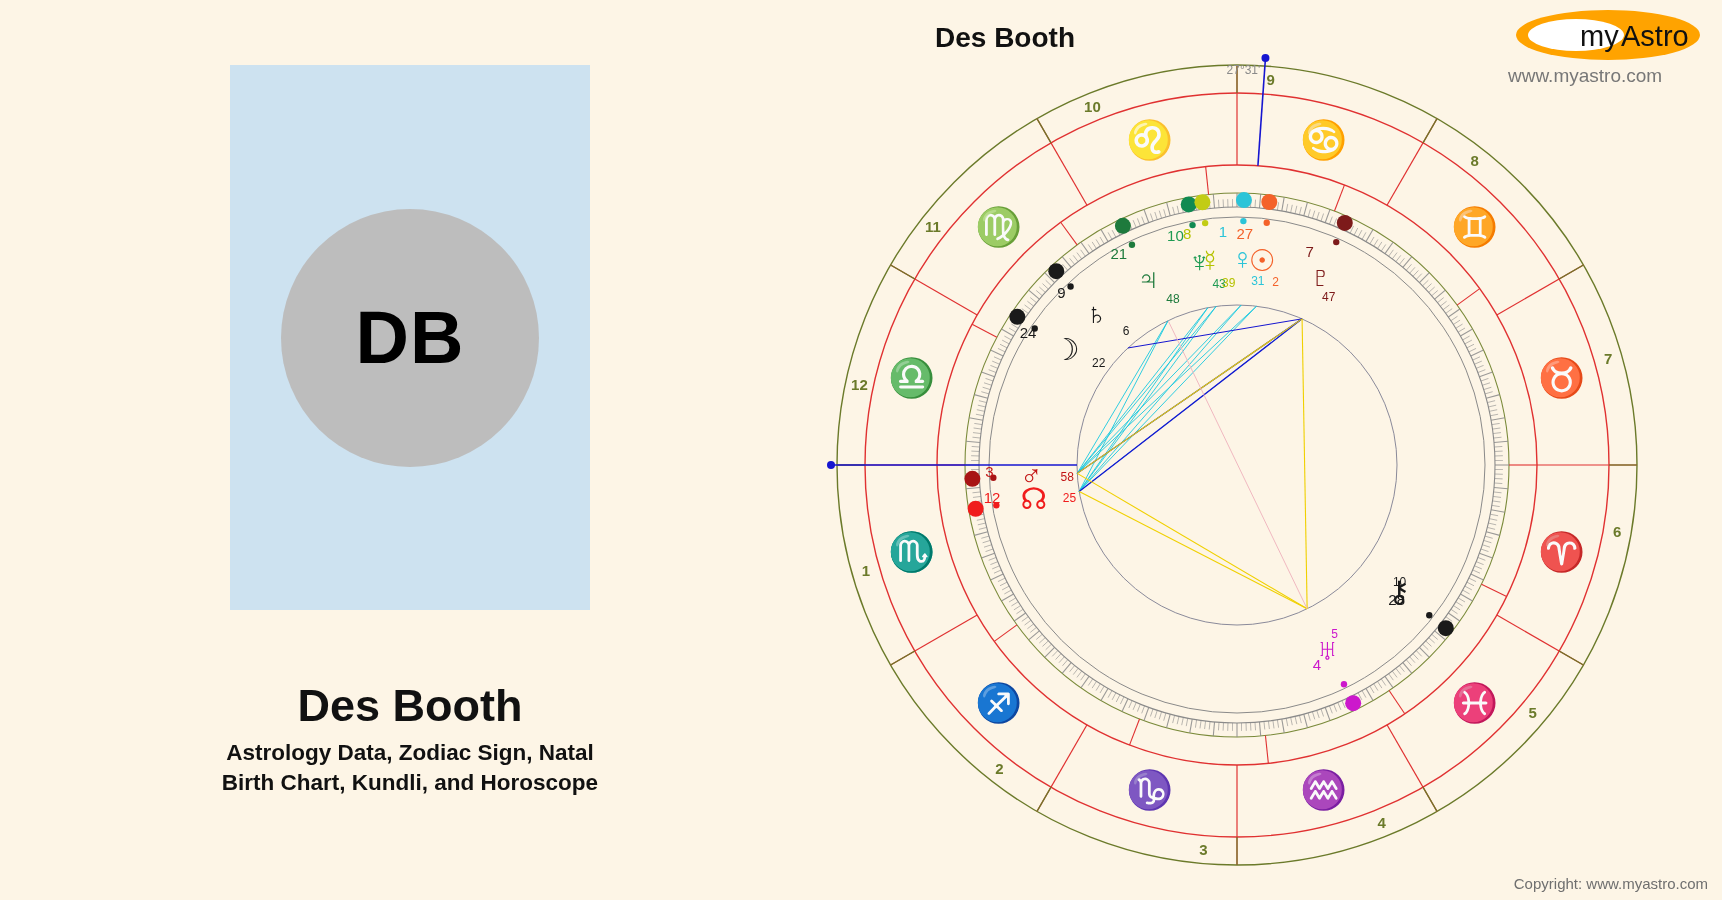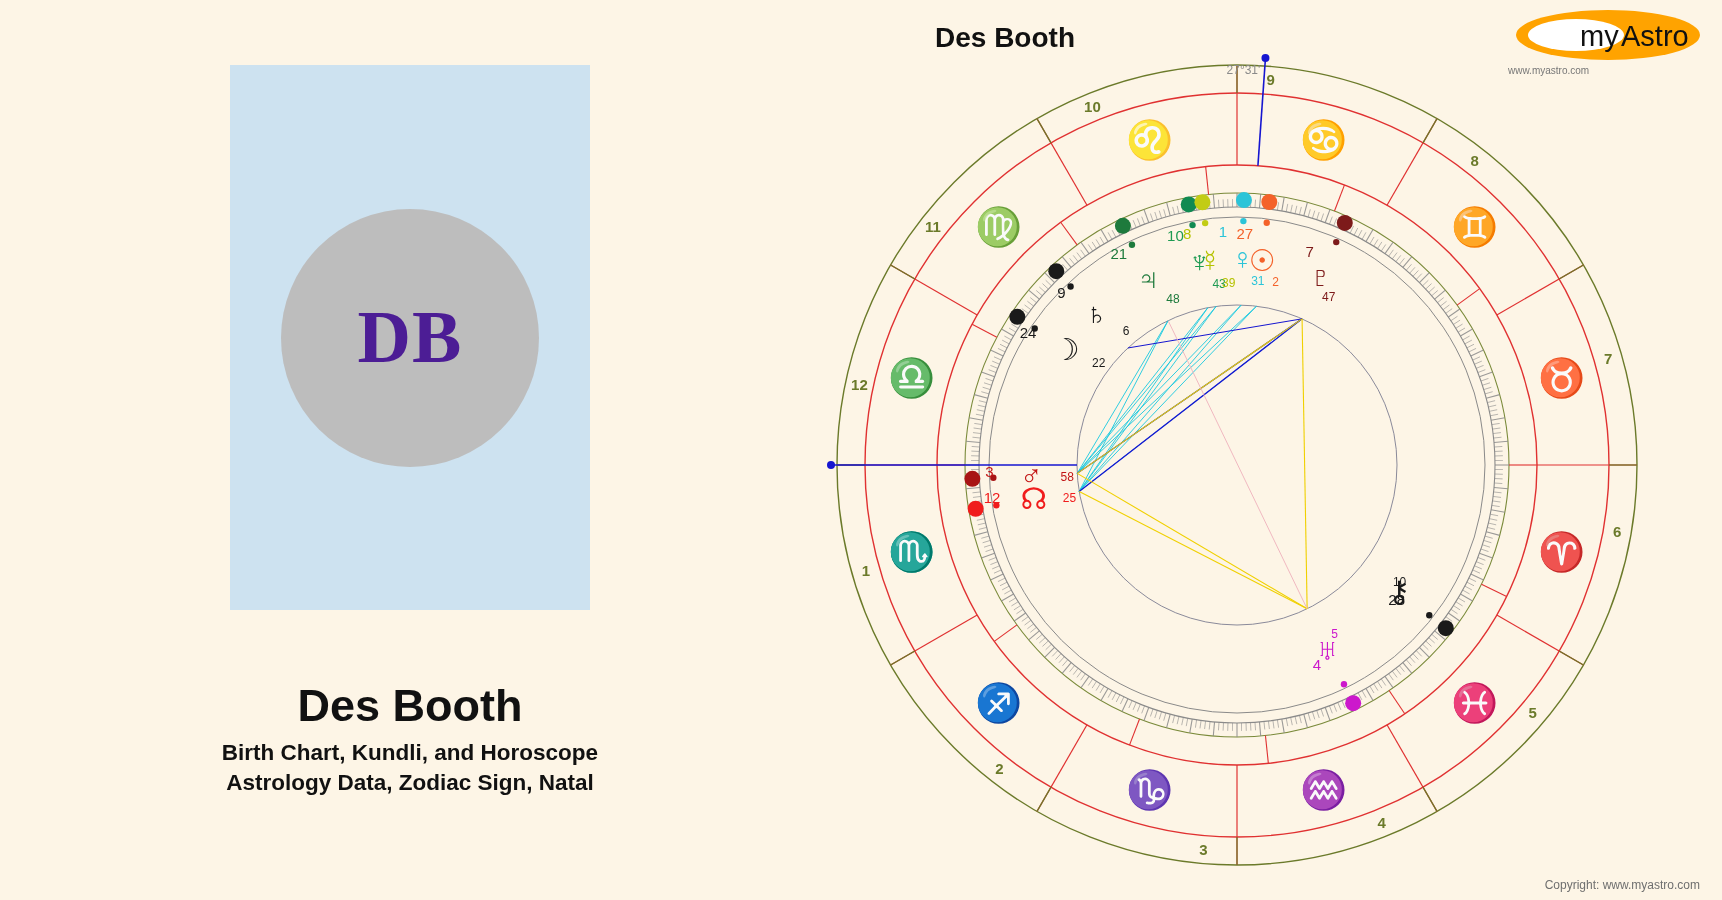--- a/index.html
+++ b/index.html
@@ -19,69 +19,69 @@
     background:#cde2f0;
   }
   .avatar-circle{
     position:absolute;left:50%;top:50%;
     transform:translate(-50%,-50%);
     width:258px;height:258px;border-radius:50%;
     background:#bdbdbd;
     display:flex;align-items:center;justify-content:center;
   }
   .avatar-initials{
-    color:#4c1d95;font-size:74px;font-weight:bold;
-    letter-spacing:1px;font-family:Liberation Serif, serif;
+    color:#000000;font-size:74px;font-weight:bold;
+    letter-spacing:1px;font-family:Liberation Sans, sans-serif;
   }
   .person-name{
     position:absolute;left:0;top:680px;width:820px;
     text-align:center;font-size:45px;font-weight:bold;color:#111;
   }
   .person-subtitle{
     position:absolute;left:0;top:738px;width:820px;
     text-align:center;font-size:22.5px;font-weight:bold;color:#111;
     line-height:1.32;
   }
 
   
   .chart-title{
     position:absolute;left:845px;top:22px;width:320px;
     text-align:center;font-size:28px;font-weight:bold;color:#111;
   }
   .brand{position:absolute;right:14px;top:8px;width:200px;text-align:left;}
   .brand-logo{position:relative;width:200px;height:55px;}
   .brand-url{
-    font-size:10px;color:#777;margin-top:2px;
+    font-size:19px;color:#777;margin-top:2px;
     font-family:"Liberation Sans", sans-serif;
   }
   .copyright{
-    position:absolute;right:22px;bottom:8px;
-    font-size:12px;color:#6f6f6f;
+    position:absolute;right:14px;bottom:8px;
+    font-size:15px;color:#6f6f6f;
   }
 
   
   .chart-wrap{position:absolute;left:822px;top:50px;width:830px;height:830px;}
   svg{display:block;}
   text{font-family:"Liberation Sans", sans-serif;}
 </style>
 </head>
 <body>
 
 <div id="root">
 
   <div class="left-panel">
     <div class="avatar-box">
       <div class="avatar-circle">
         <span class="avatar-initials">DB</span>
       </div>
     </div>
     <div class="person-name">Des Booth</div>
     <div class="person-subtitle">
+      <div>Astrology Data, Zodiac Sign, Natal</div>
       <div>Birth Chart, Kundli, and Horoscope</div>
-      <div>Astrology Data, Zodiac Sign, Natal</div>
     </div>
   </div>
 
   <div class="chart-title">Des Booth</div>
 
   <div class="brand">
     <div class="brand-logo">
       <svg width="200" height="55" viewBox="0 0 200 55">
         <ellipse cx="100" cy="27" rx="92" ry="25" fill="#FFA300"></ellipse>
         <ellipse cx="68" cy="27" rx="48" ry="16" fill="#ffffff"></ellipse>

